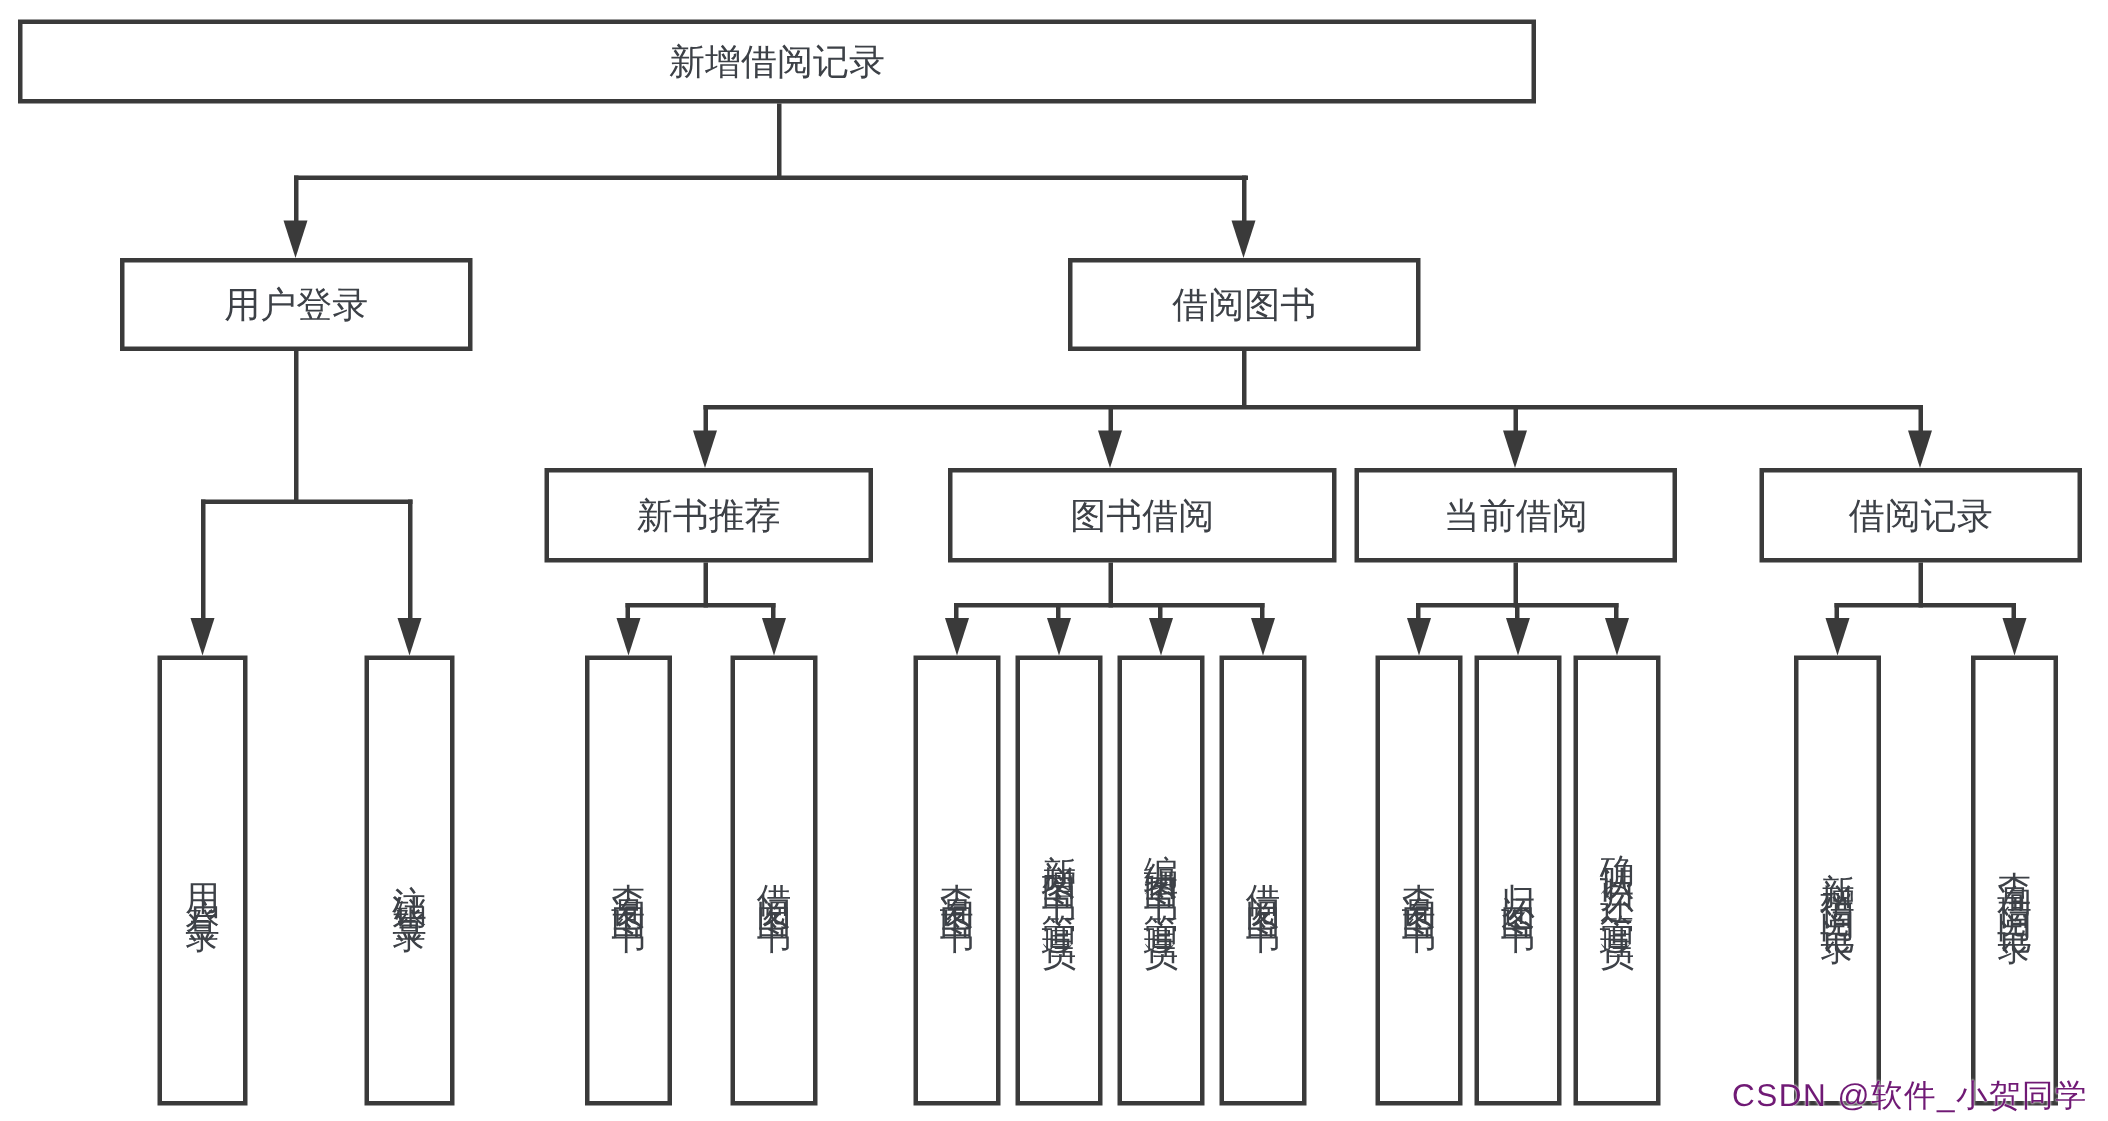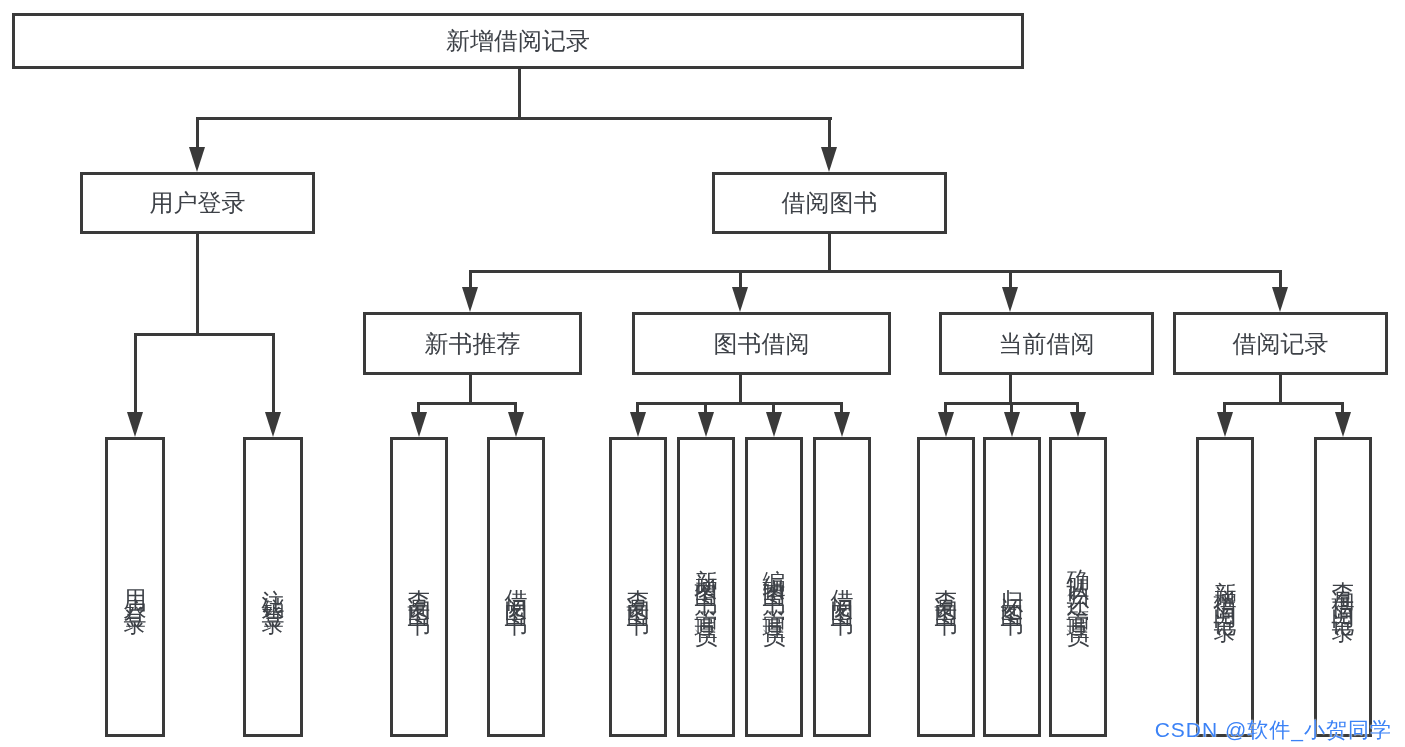--- a/index.html
+++ b/index.html
@@ -23,21 +23,21 @@
   }
   .vline { position:absolute; width:3px; background:#3a3a3a; }
   .hline { position:absolute; height:3px; background:#3a3a3a; }
   .arrow {
     position:absolute; width:0; height:0;
     border-left:8px solid transparent; border-right:8px solid transparent;
     border-top:25px solid #3a3a3a;
   }
   .watermark {
     position:absolute; right:13px; bottom:3px; font-size:21px;
-    color:#3b82f6; letter-spacing:1px; z-index:5;
+    color:#701a75; letter-spacing:1px; z-index:5;
     text-shadow:0 0 2px #ffffff, 0 0 1px #ffffff;
   }
 </style>
 </head>
 <body>
 
 <div class="stage">
 
   <div class="node" style="left:12px; top:13px; width:1012px; height:56px;">
     <span>新增借阅记录</span>
@@ -49,21 +49,21 @@
   <div class="node" style="left:712px; top:172px; width:235px; height:62px;">
     <span>借阅图书</span>
   </div>
 
   <div class="node" style="left:363px; top:312px; width:219px; height:63px;">
     <span>新书推荐</span>
   </div>
   <div class="node" style="left:632px; top:312px; width:259px; height:63px;">
     <span>图书借阅</span>
   </div>
-  <div class="node" style="left:903px; top:312px; width:215px; height:63px;margin-left:36px;">
+  <div class="node" style="left:903px; top:312px; width:215px; height:63px;">
     <span>当前借阅</span>
   </div>
   <div class="node" style="left:1173px; top:312px; width:215px; height:63px;">
     <span>借阅记录</span>
   </div>
 
   <div class="leaf" style="left:105px; width:60px;">
     <span class="vlabel">用户登录</span>
   </div>
   <div class="leaf" style="left:243px; width:60px;">

